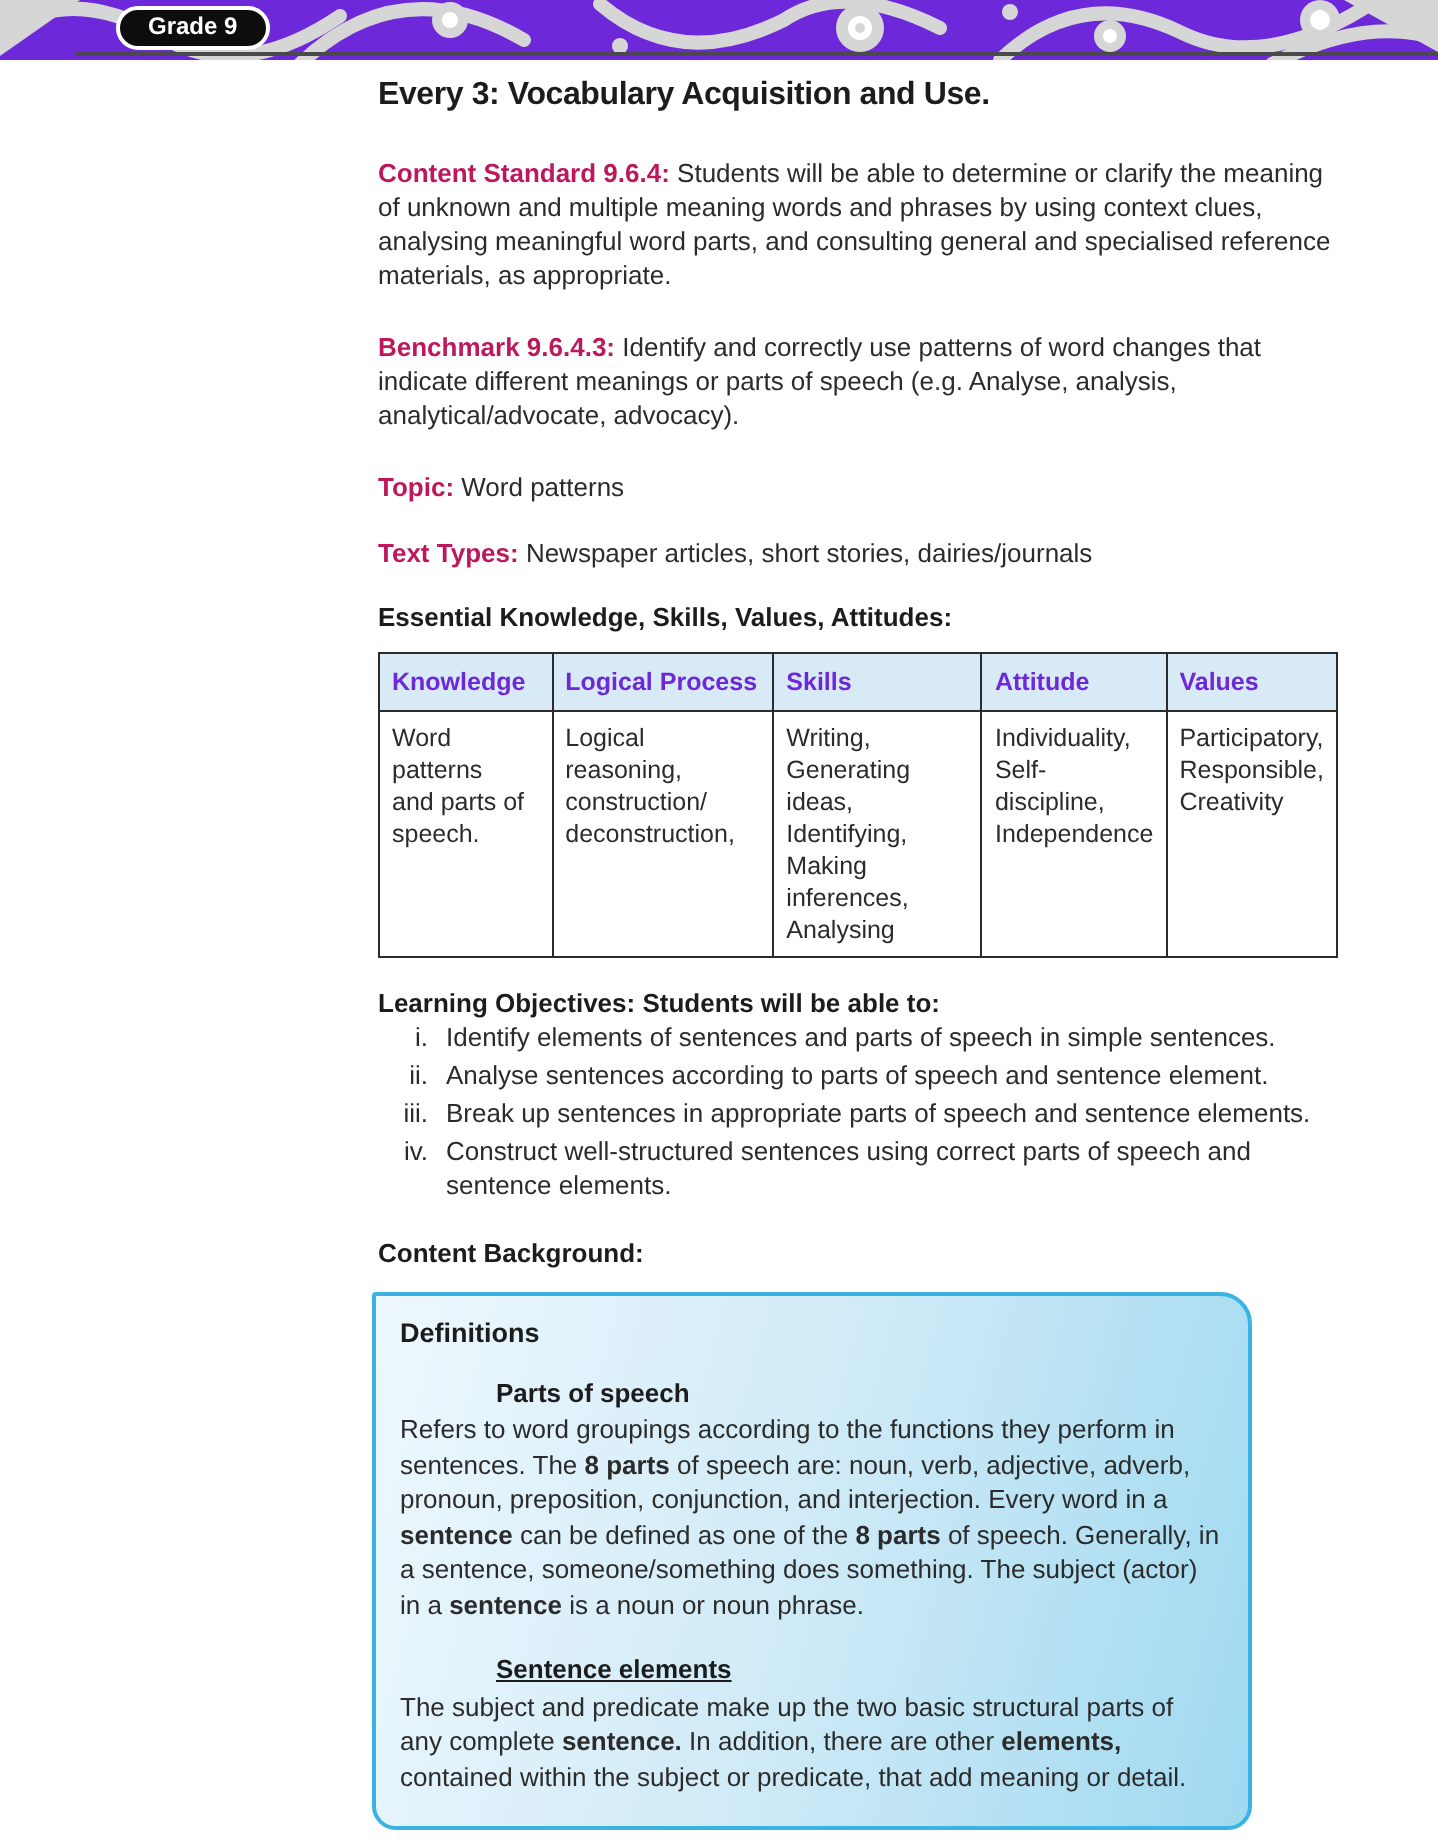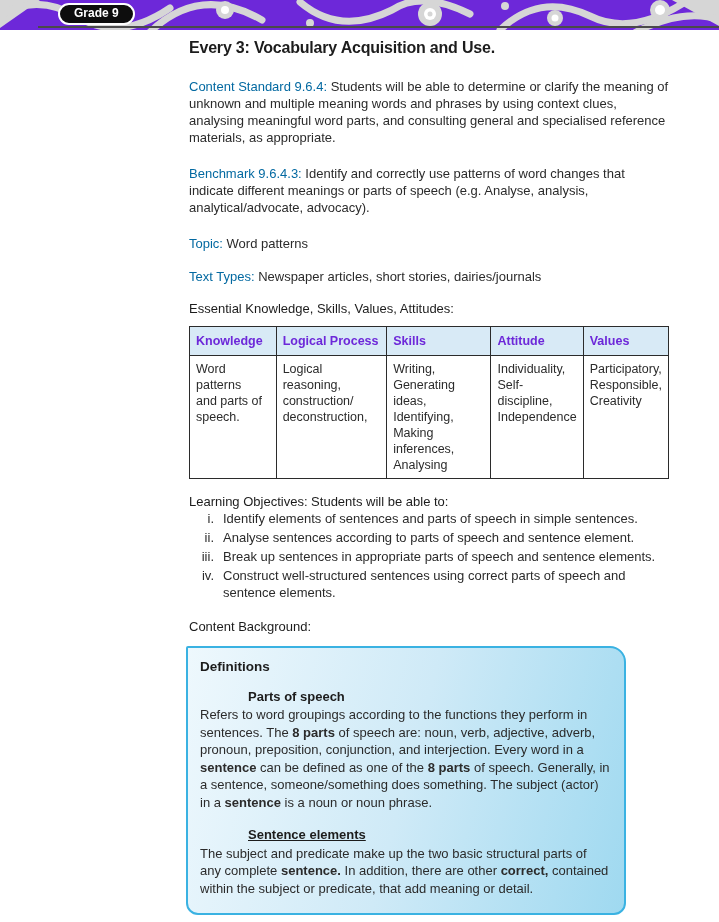--- a/index.html
+++ b/index.html
@@ -22,22 +22,22 @@
     background: #0d0d0d; color: #ffffff;
     border: 2px solid #ffffff; border-radius: 11px;
     padding: 1px 14px 2px 14px;
     font-size: 12px; font-weight: bold; line-height: 15px;
   }
   
   .content { margin-left: 189px; width: 480px; padding-top: 9px; }
   .page-title { font-size: 16px; font-weight: bold; color: #1c1c1c; margin: 0 0 21px 0; letter-spacing: -0.2px; }
   p.body-par { font-size: 13px; line-height: 17px; margin: 0 0 19px 0; }
   p.tight { margin-bottom: 16px; }
-  .lbl { font-weight: normal; color: #0369a1; }
-  .sec-heading { font-size: 13px; font-weight: normal; color: #1c1c1c; margin: 0 0 10px 0; }
+  .lbl { font-weight: bold; color: #be185d; }
+  .sec-heading { font-size: 13px; font-weight: bold; color: #1c1c1c; margin: 0 0 10px 0; }
   
   table.ek-table { border-collapse: collapse; width: 480px; margin: 0 0 15px 0; font-size: 12.5px; }
   table.ek-table th, table.ek-table td {
     border: 1px solid #2b2b2b; padding: 5px 6px; text-align: left; vertical-align: top;
   }
   table.ek-table th { background: #d8eaf6; font-weight: bold; color: #6d28d9; padding-top: 7px; padding-bottom: 7px; }
   table.ek-table td { line-height: 16px; }
   .pre { white-space: pre-line; }
   
   .objectives { margin: 0 0 18px 0; font-size: 13px; line-height: 17px; }
@@ -175,17 +175,17 @@
 
     <h2 class="sec-heading" style="margin-bottom:12px">Content Background:</h2>
 
     <div class="def-box">
       <h3 class="def-title">Definitions</h3>
 
       <h4 class="def-sub">Parts of speech</h4>
       <p class="def-par"><span>Refers to word groupings according to the functions they perform in sentences. The </span><span class="b">8 parts</span><span> of speech are: noun, verb, adjective, adverb, pronoun, preposition, conjunction, and interjection. Every word in a </span><span class="b">sentence</span><span> can be defined as one of the </span><span class="b">8 parts</span><span> of speech. Generally, in a sentence, someone/something does something. The subject (actor) in a </span><span class="b">sentence</span><span> is a noun or noun phrase.</span></p>
 
       <h4 class="def-sub underline">Sentence elements</h4>
-      <p class="def-par"><span>The subject and predicate make up the two basic structural parts of any complete </span><span class="b">sentence.</span><span> In addition, there are other </span><span class="b">correct,</span><span> contained within the subject or predicate, that add meaning or detail.</span></p>
+      <p class="def-par"><span>The subject and predicate make up the two basic structural parts of any complete </span><span class="b">sentence.</span><span> In addition, there are other </span><span class="b">elements,</span><span> contained within the subject or predicate, that add meaning or detail.</span></p>
     </div>
 
   </div>
 </div>
 
 </body></html>

